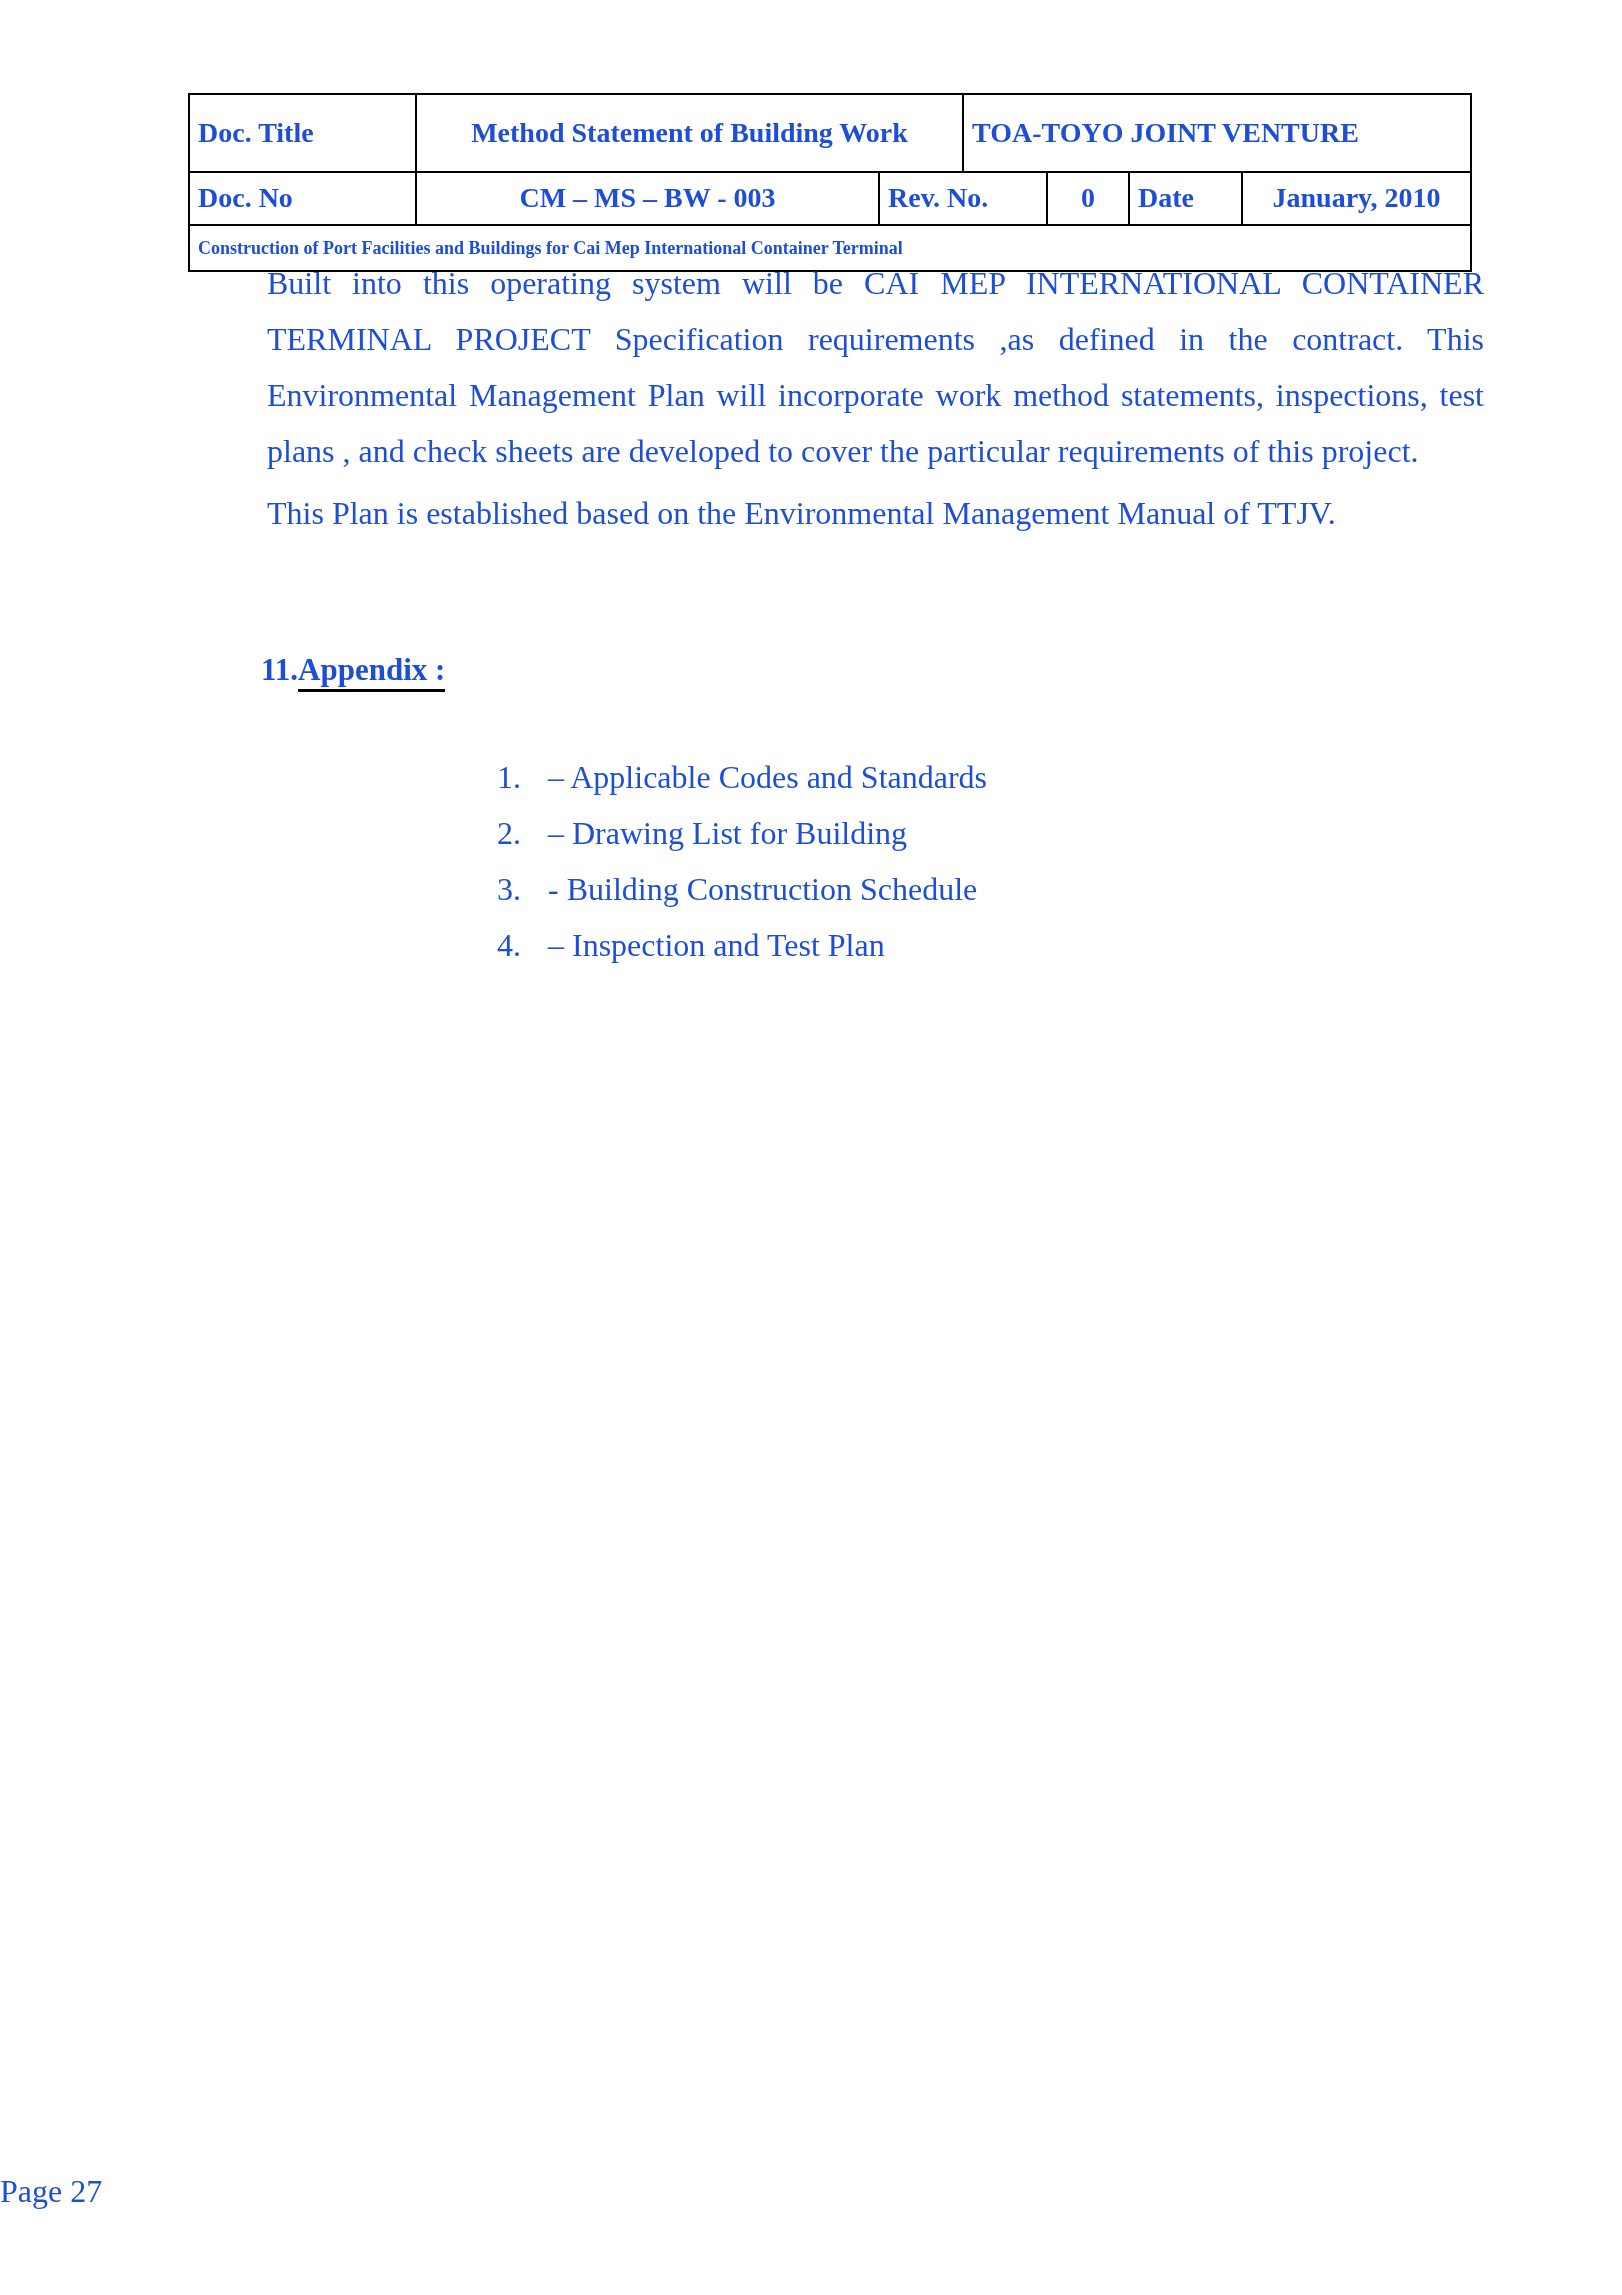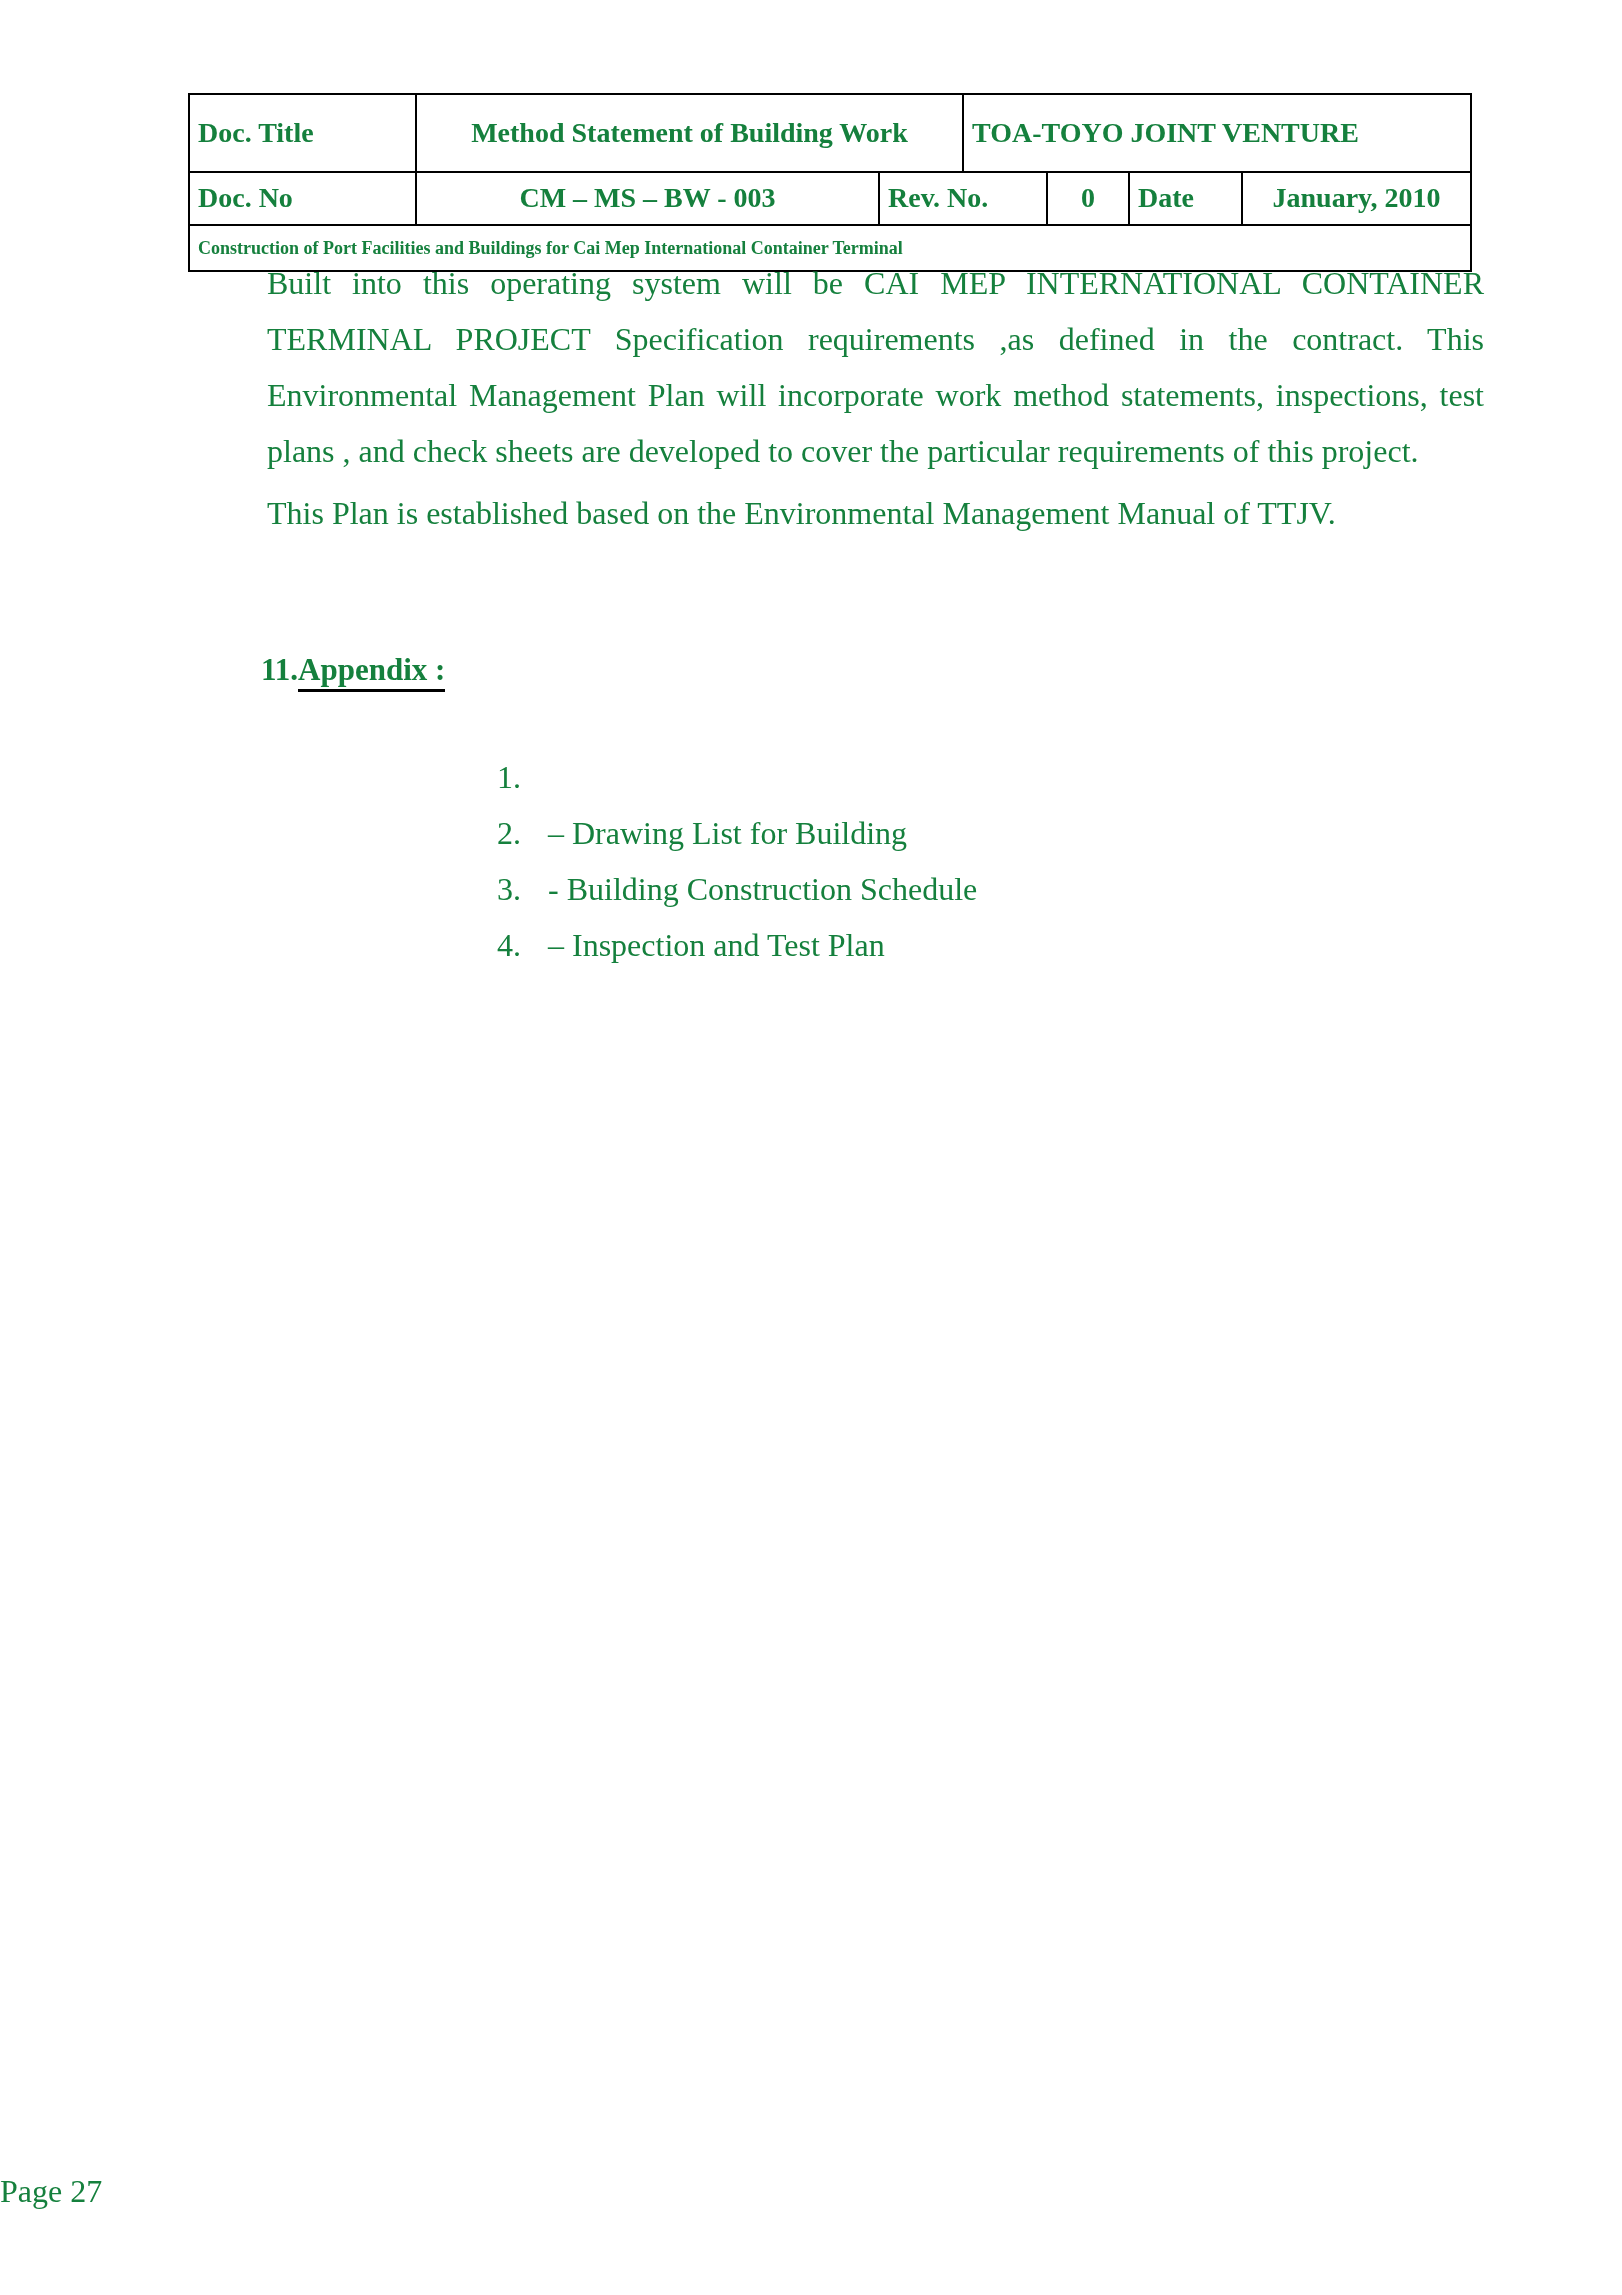--- a/index.html
+++ b/index.html
@@ -5,21 +5,21 @@
   html, body {
     margin: 0;
     padding: 0;
     background: #ffffff;
   }
   .sheet {
     position: relative;
     width: 1622px;
     height: 2295px;
     background: #ffffff;
-    color: #15803d;
+    color: #1d4ed8;
     font-family: "Liberation Serif", serif;
     overflow: hidden;
   }
 
   
   table.doc-header {
     position: absolute;
     top: 93px;
     left: 188px;
     width: 1283px;
@@ -144,20 +144,21 @@
     <p class="para-left">This Plan is established based on the Environmental Management Manual of TTJV.</p>
   </div>
 
   <div class="appendix-heading">
     <span>11.</span><span class="underlined">Appendix :</span>
   </div>
 
   <div class="appendix-list">
     <div class="appendix-item">
       <span class="num">1.</span>
+      <span class="txt">– Applicable Codes and Standards</span>
     </div>
     <div class="appendix-item">
       <span class="num">2.</span>
       <span class="txt">– Drawing List for Building</span>
     </div>
     <div class="appendix-item">
       <span class="num">3.</span>
       <span class="txt">- Building Construction Schedule</span>
     </div>
     <div class="appendix-item">

